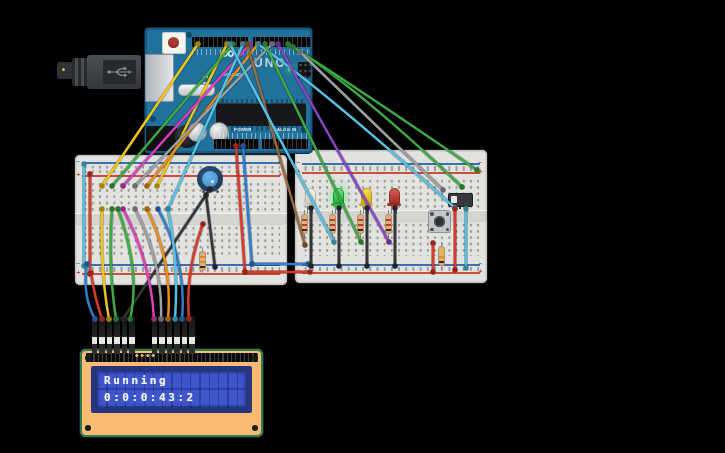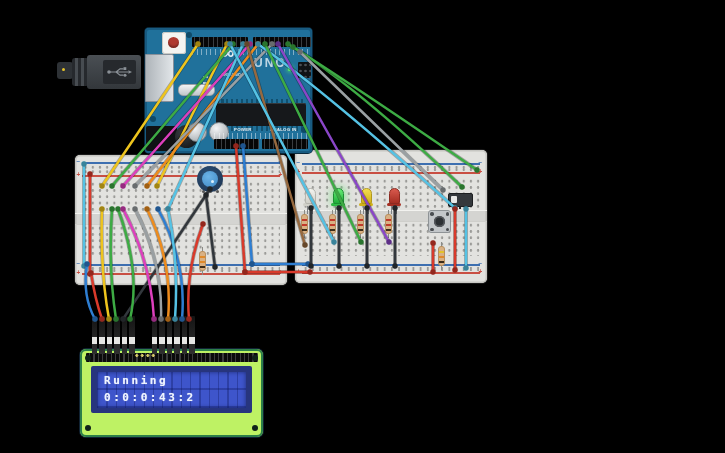--- a/index.html
+++ b/index.html
@@ -23,21 +23,21 @@
   #arduino{position:absolute;left:145px;top:28px;width:167px;height:125px;background:#20719b;
            border-radius:4px;box-shadow:inset 0 0 0 2px #185a80, 0 0 0 1px #0a2a3d;z-index:4;}
   .pinheader{position:absolute;background:#0d0d0d;border-radius:1px;
      background-image:repeating-linear-gradient(90deg,#060606 0 2.2px,#3a3d40 2.2px 3.2px,#060606 3.2px 4.6px);}
   .pinlabels{position:absolute;height:6px;opacity:.55;
      background-image:repeating-linear-gradient(90deg,rgba(255,255,255,.8) 0 1px,rgba(0,0,0,0) 1px 4.6px);}
   .tiny{position:absolute;font-size:8px;font-weight:bold;color:#e9f2f7;letter-spacing:.4px;
         white-space:nowrap;transform:scale(.55);transform-origin:0 0;line-height:8px;}
   .hole-dk{position:absolute;width:6px;height:6px;border-radius:50%;background:#0f4a68;}
   
-  #lcd{position:absolute;left:80px;top:349px;width:183px;height:88px;background:#bef264;
+  #lcd{position:absolute;left:80px;top:349px;width:183px;height:88px;background:#fdba74;
        border-radius:6px;box-shadow:inset 0 0 0 2px #2c7f49, 0 0 0 1px #123;z-index:4;}
   .lcd-line{position:absolute;left:7px;font-family:"DejaVu Sans Mono",monospace;font-weight:bold;
             font-size:11px;letter-spacing:2.55px;color:#eef3ff;text-shadow:0 0 1px rgba(240,245,255,.65);
             white-space:pre;}
   .jblock{position:absolute;top:316px;width:45px;height:38px;z-index:6;display:flex;}
   .jpin{width:5.2px;height:100%;margin-right:2.3px;background:linear-gradient(#141414,#303030);
         border-radius:1px;position:relative;}
   .jpin::after{content:"";position:absolute;left:0;top:21px;width:100%;height:7px;background:#e6e6e3;}
   
   .comp{position:absolute;}

